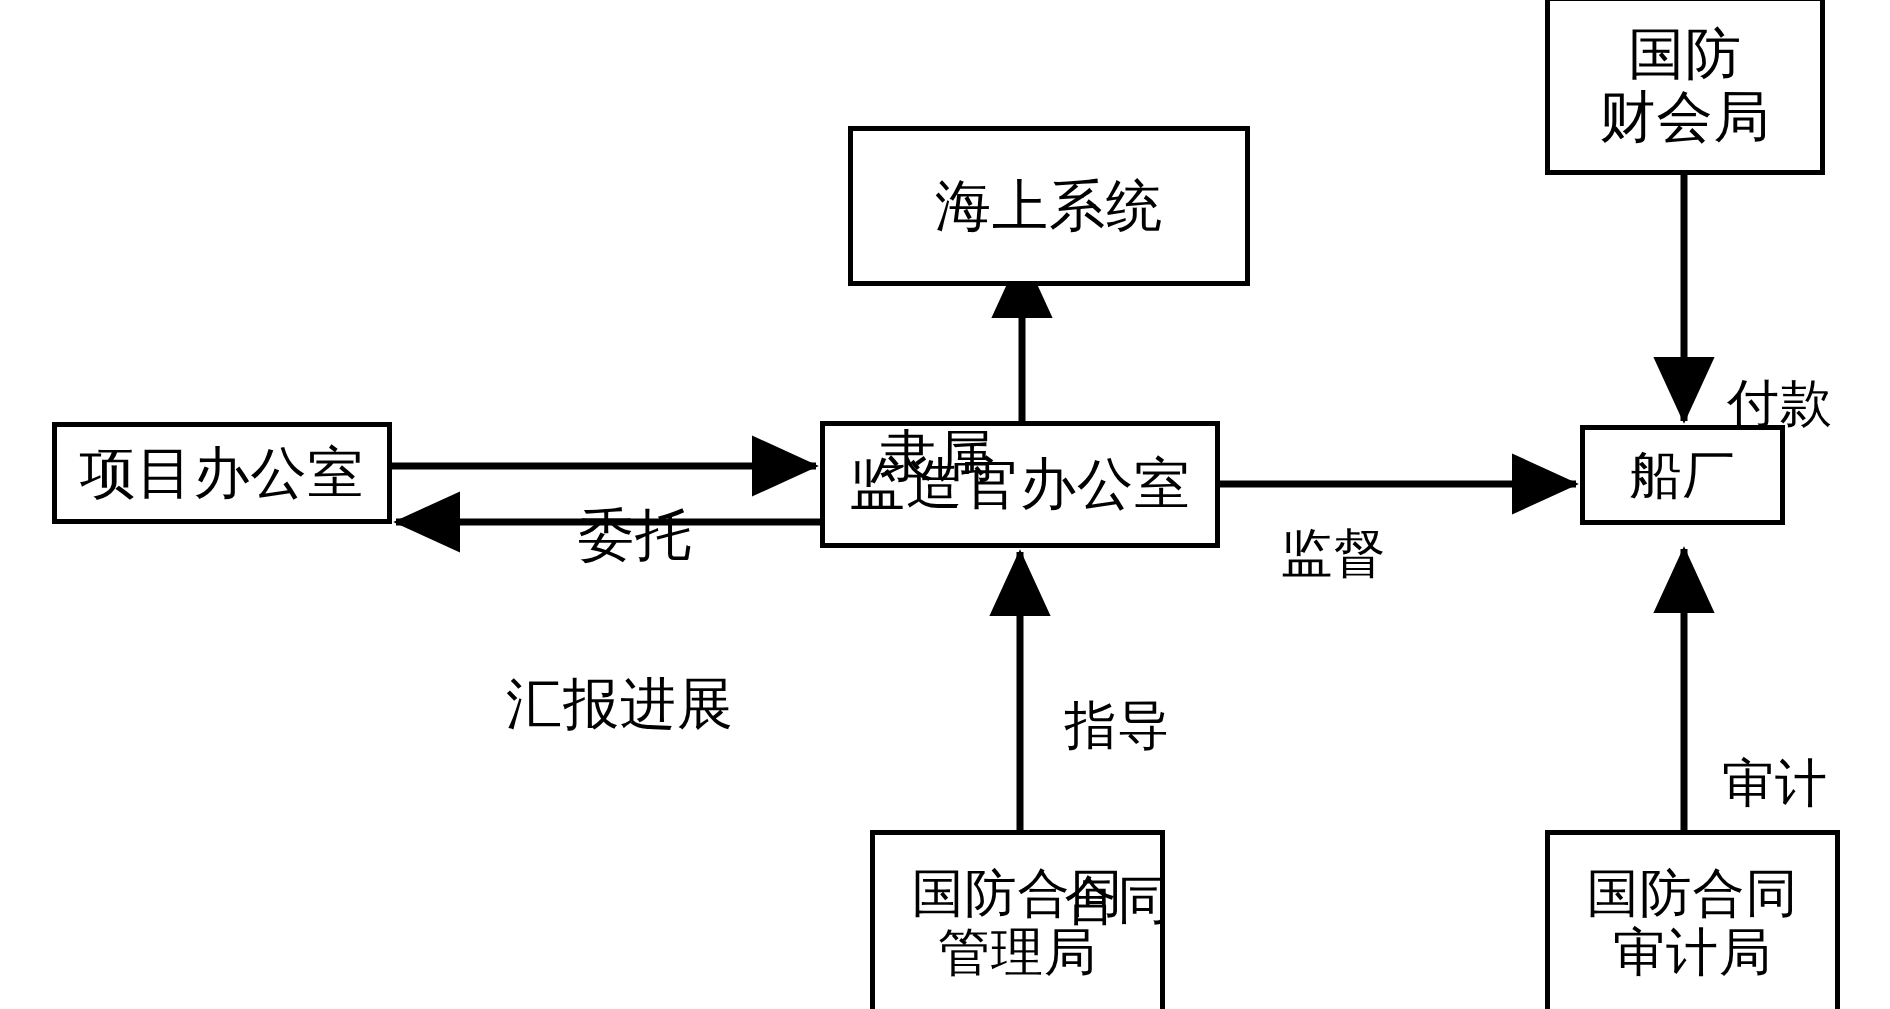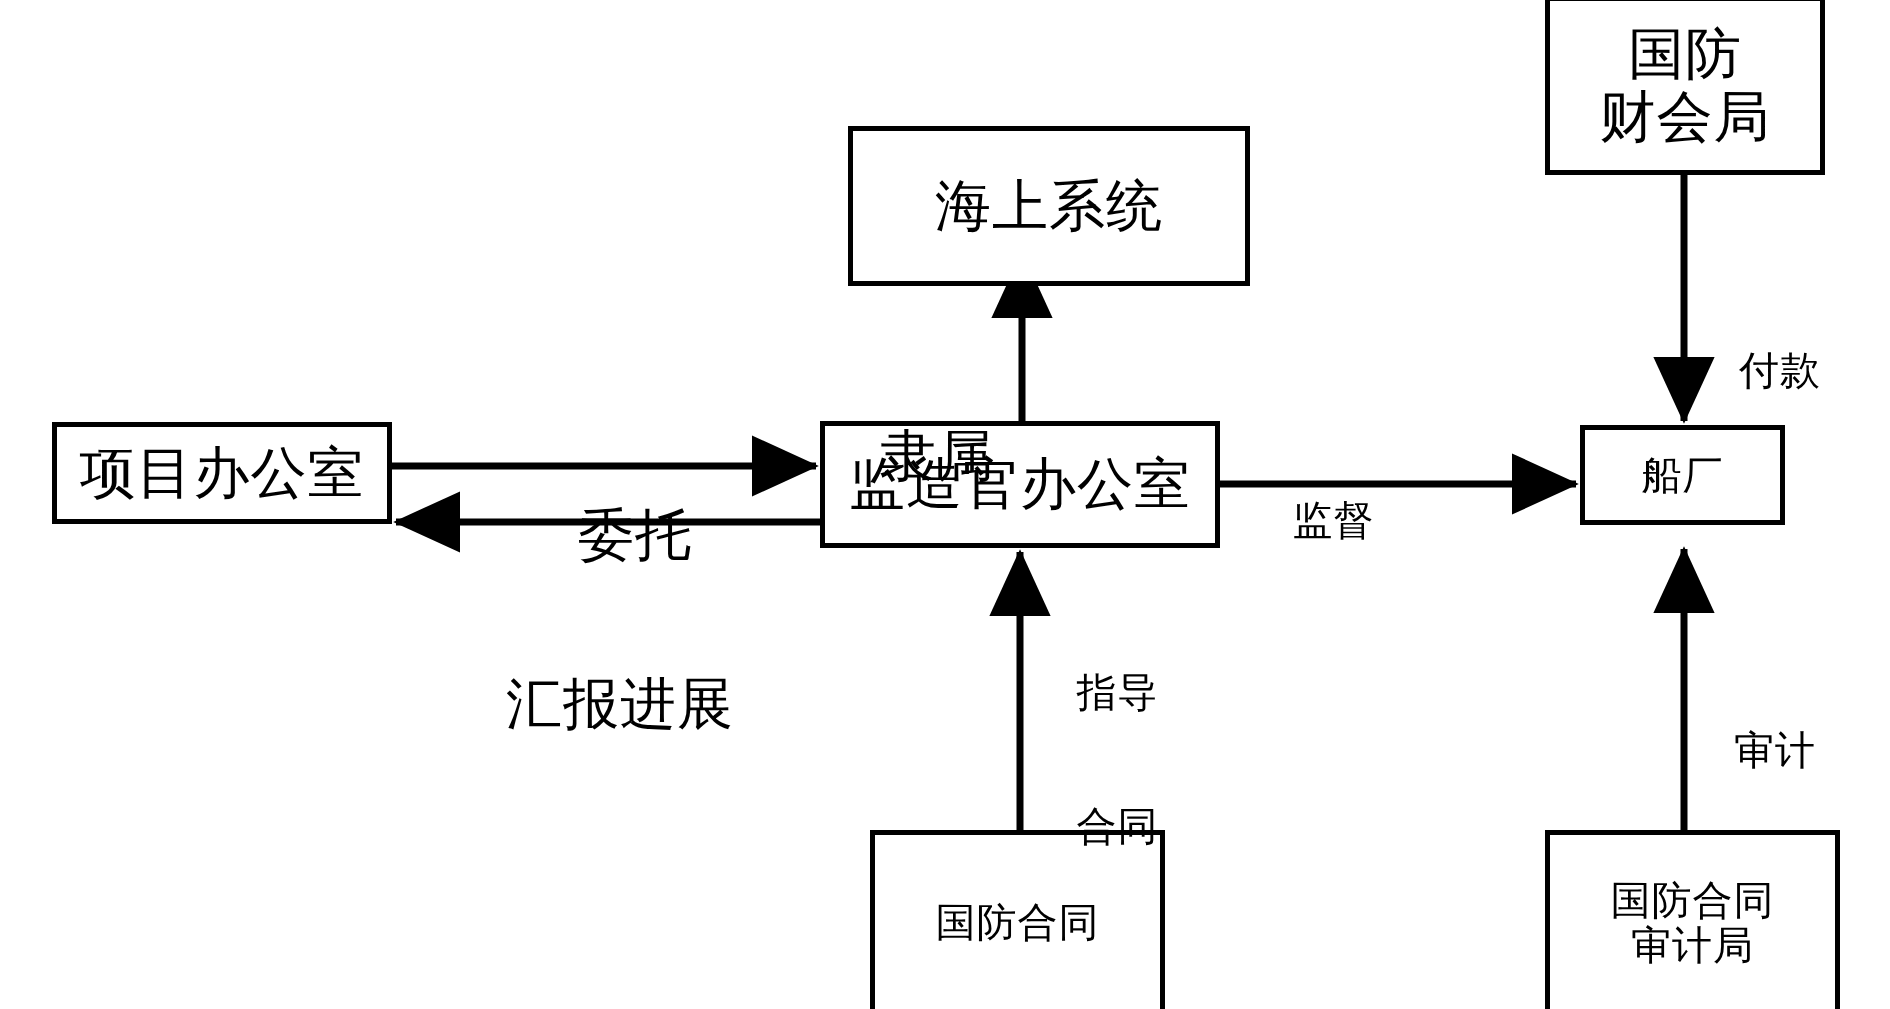--- a/index.html
+++ b/index.html
@@ -42,21 +42,21 @@
   }
   .edge-label .line { display: block; }
   svg.wires {
     position: absolute;
     left: 0;
     top: 0;
     width: 1890px;
     height: 1009px;
     z-index: 1;
   }
-  .sz52 { font-size: 40px; }
+  .sz52 { font-size: 52px; }
   .sz56 { font-size: 56px; }
 </style>
 </head>
 <body>
 
 <div id="canvas">
 
   <svg class="wires" viewBox="0 0 1890 1009" xmlns="http://www.w3.org/2000/svg">
     <defs>
       <marker id="arrowR" markerWidth="10" markerHeight="10" refX="9.2" refY="5" orient="auto" markerUnits="strokeWidth">
@@ -95,20 +95,21 @@
     <span class="line">国防</span>
     <span class="line">财会局</span>
   </div>
 
   <div class="node sz52" style="left:1580px; top:425px; width:205px; height:100px;">
     <span class="line">船厂</span>
   </div>
 
   <div class="node sz52" style="left:870px; top:830px; width:295px; height:185px;">
     <span class="line">国防合同</span>
+    <span class="line">管理局</span>
   </div>
 
   <div class="node sz52" style="left:1545px; top:830px; width:295px; height:185px;">
     <span class="line">国防合同</span>
     <span class="line">审计局</span>
   </div>
 
   <div class="edge-label sz56" style="left:545px; top:379px; width:180px;">
     <span class="line">委托</span>
   </div>

